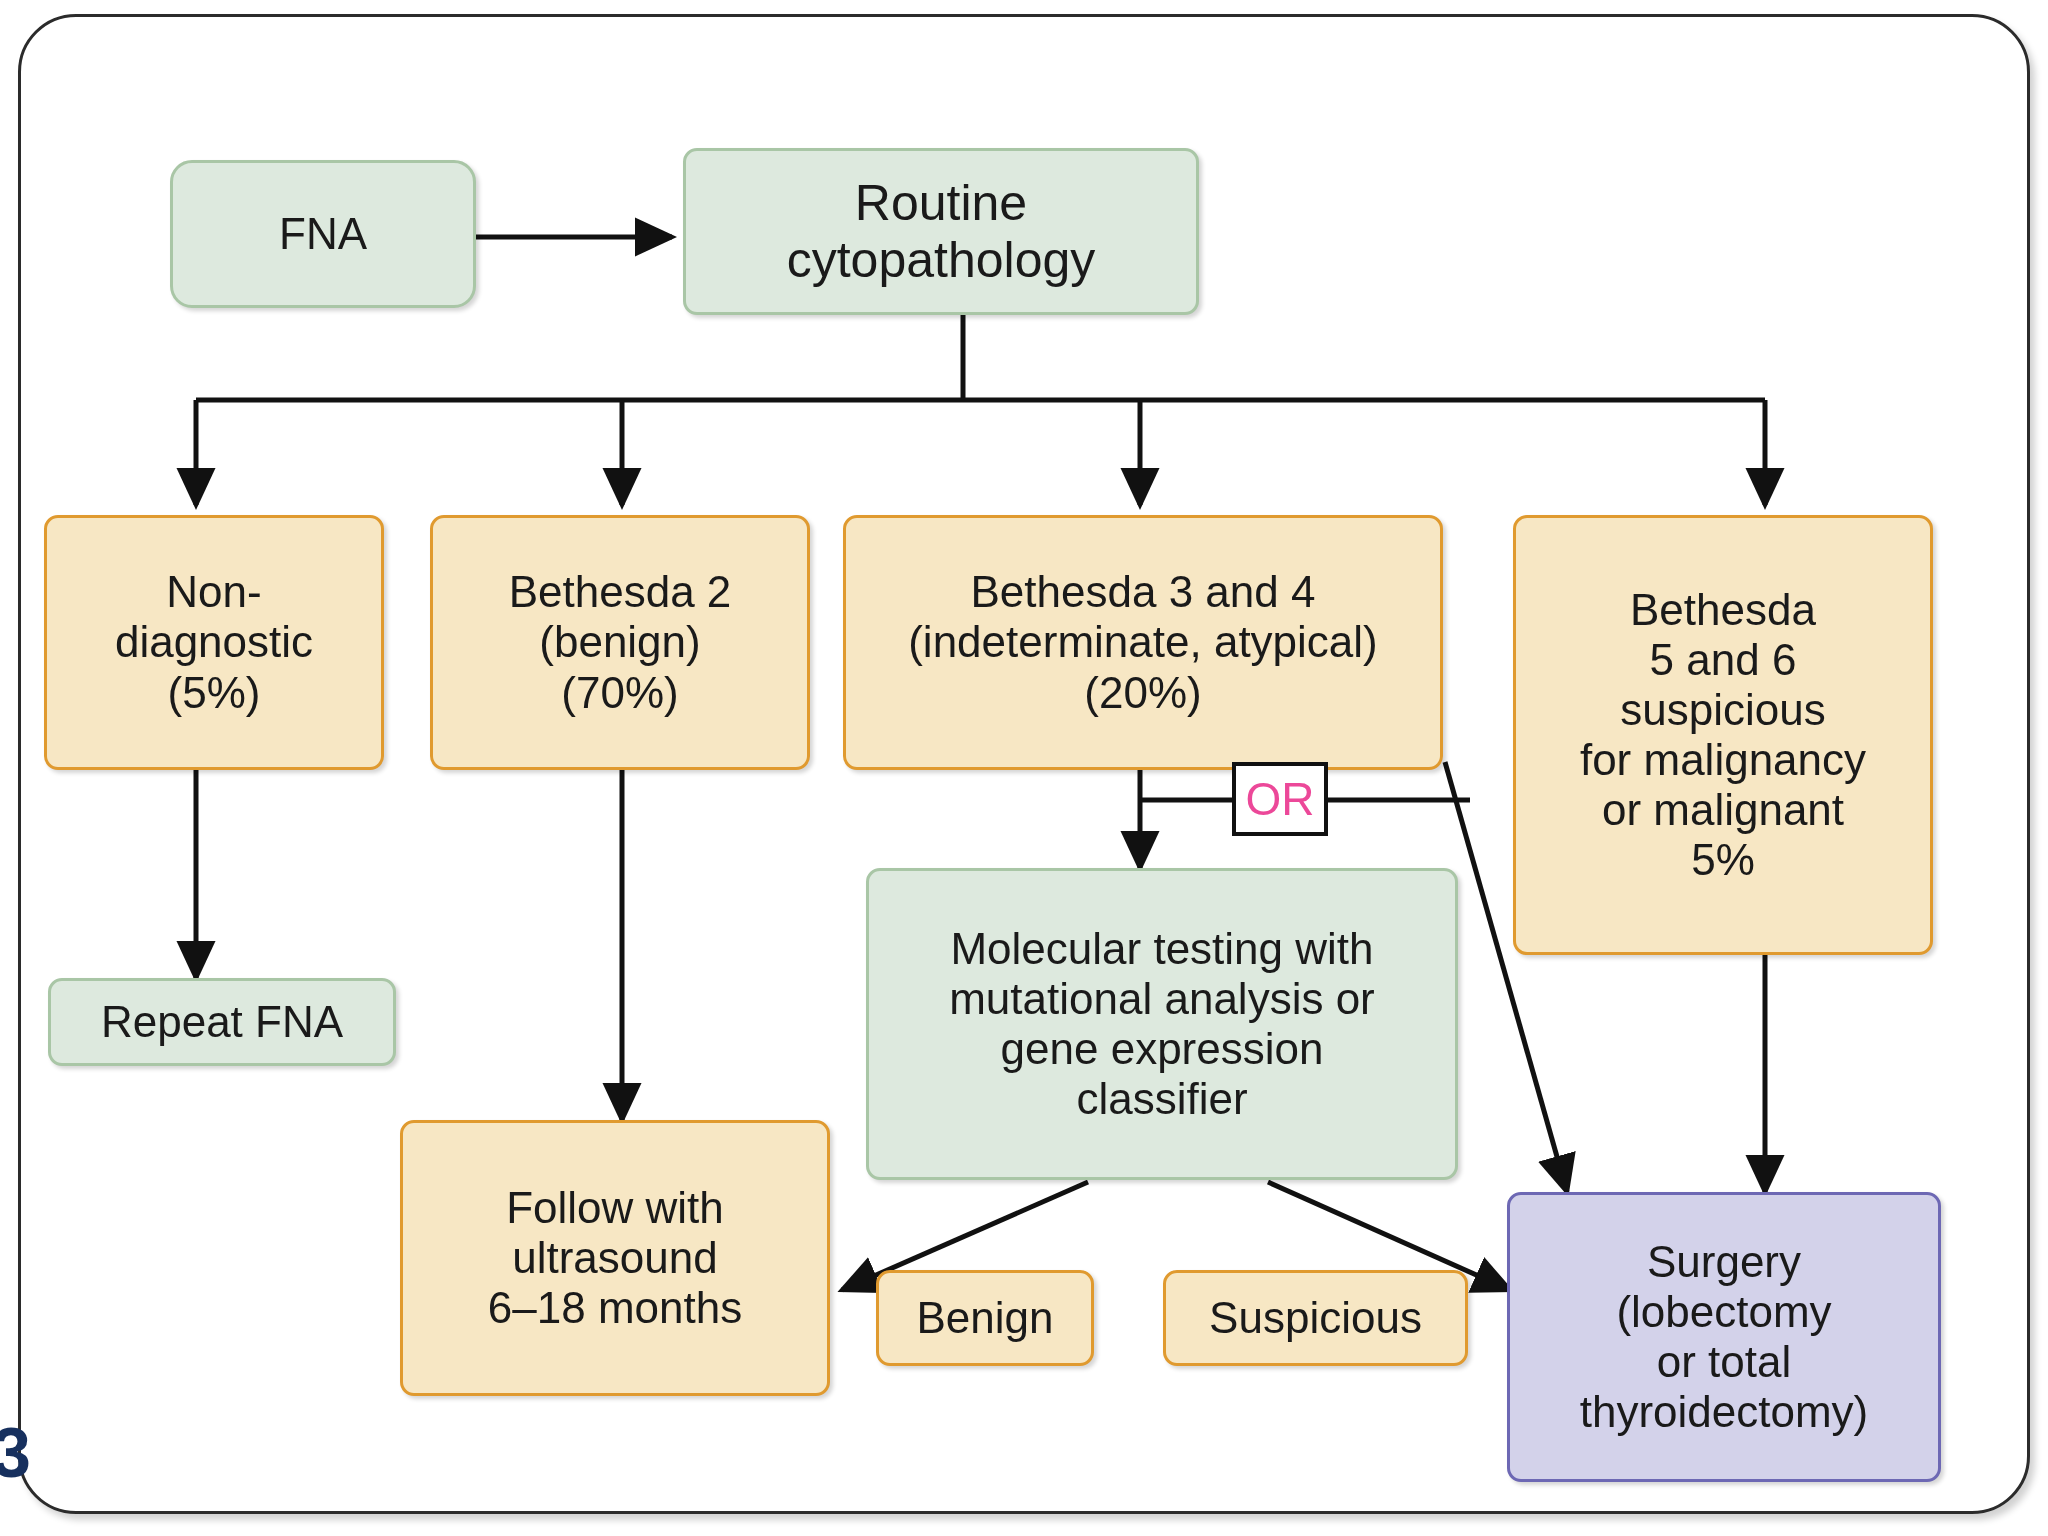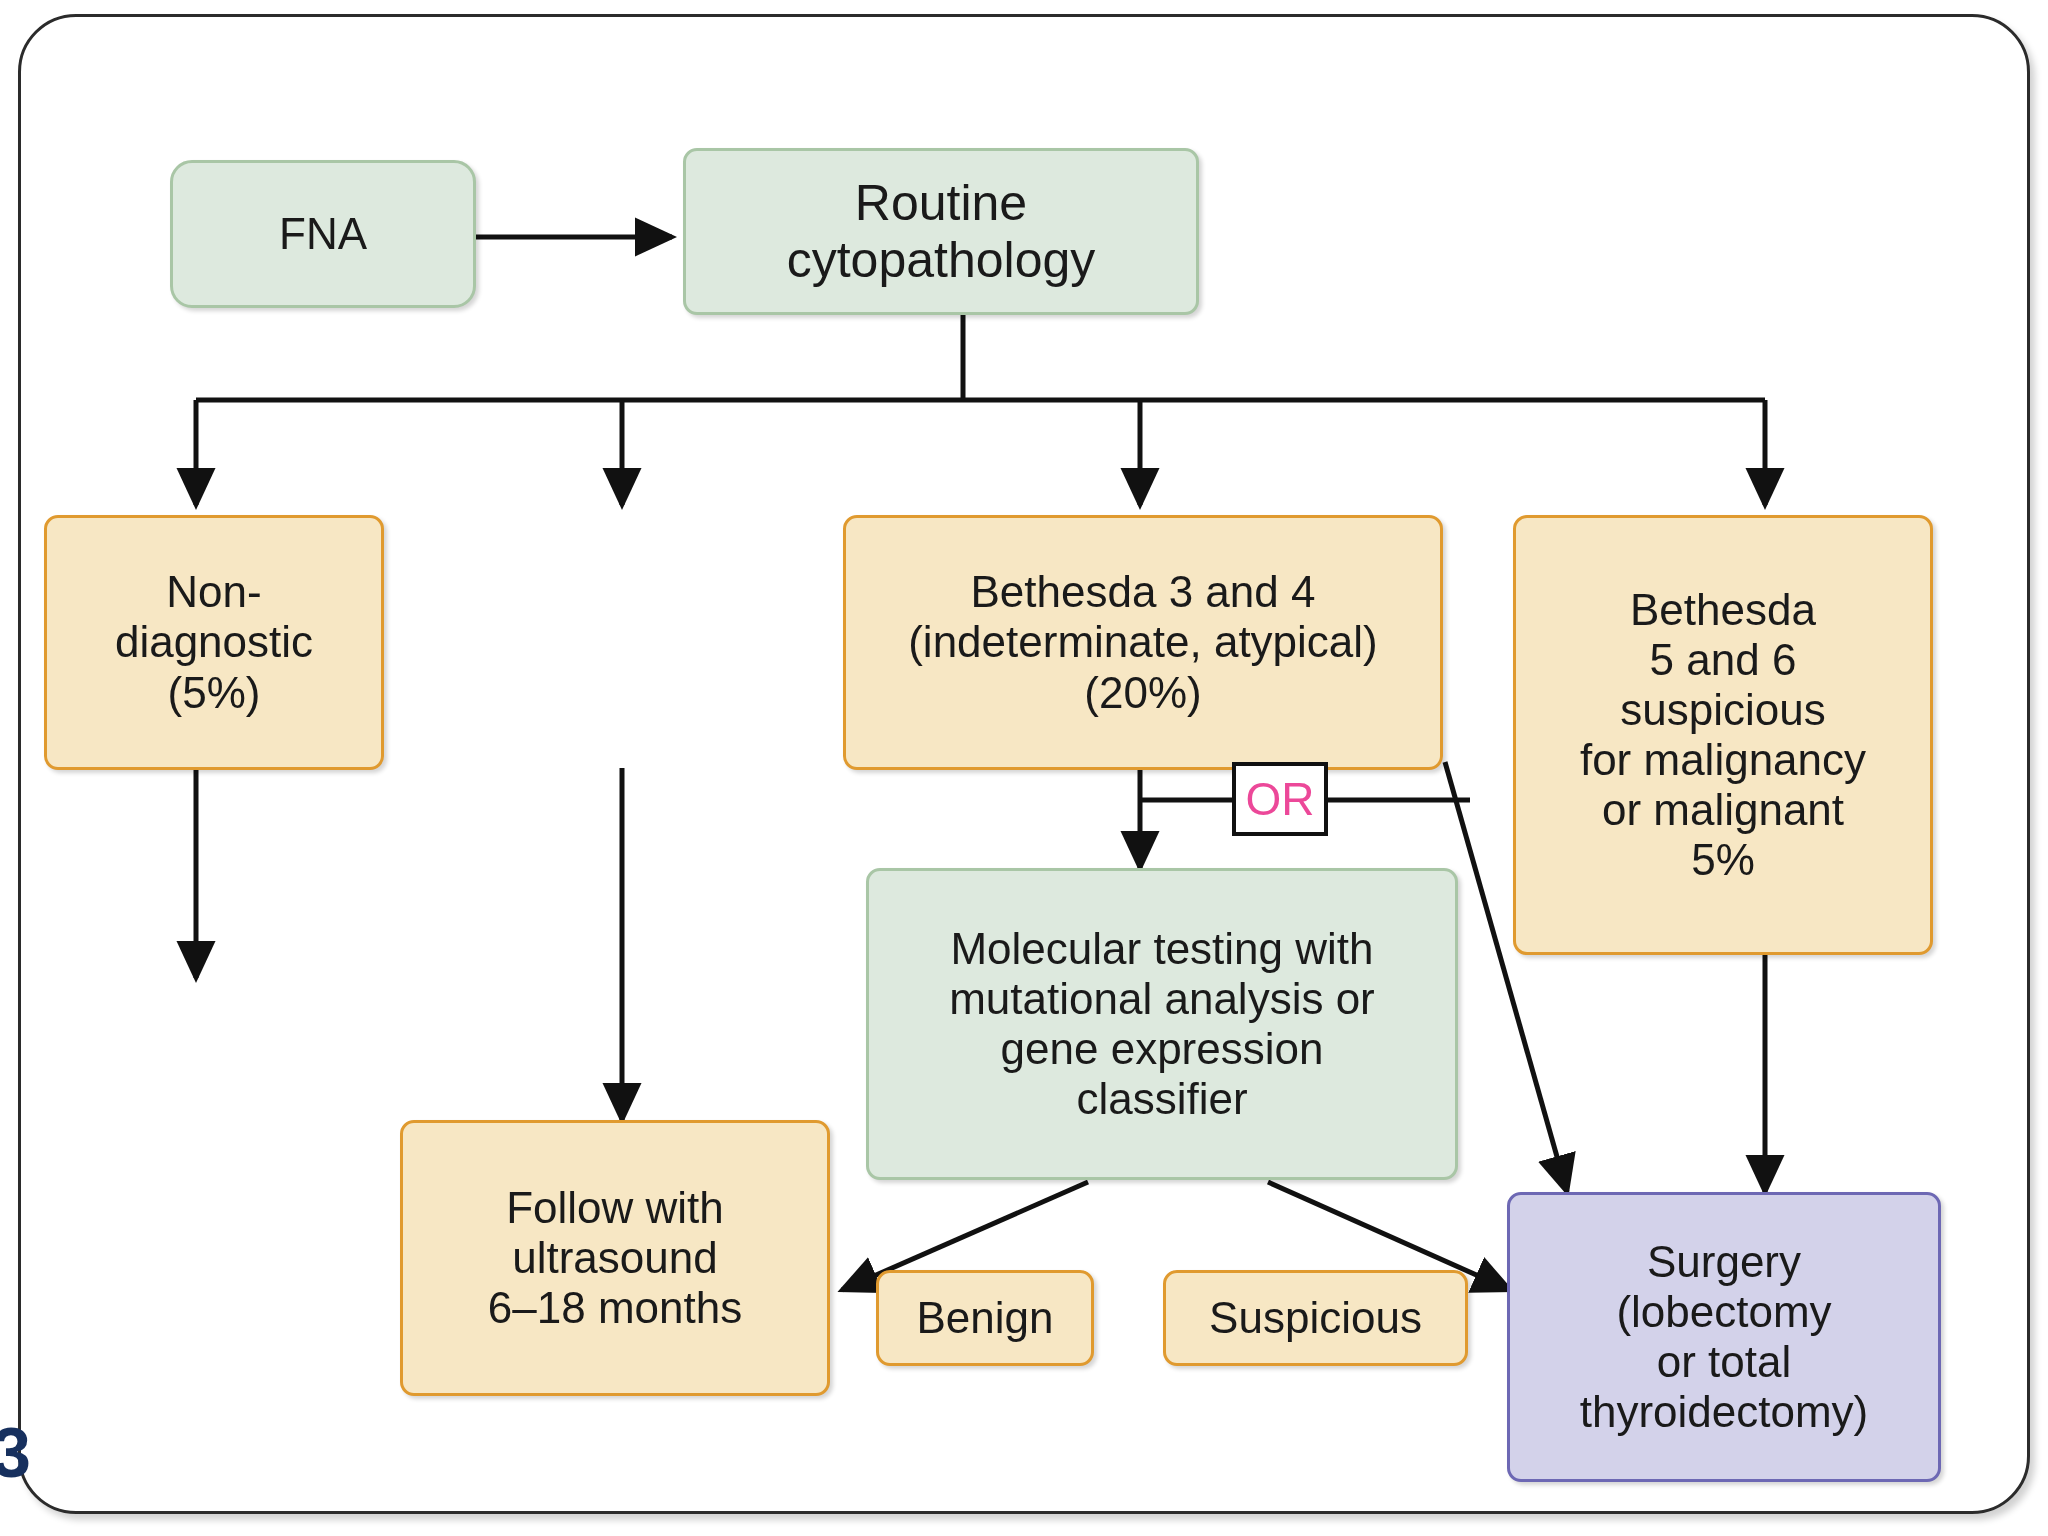--- a/index.html
+++ b/index.html
@@ -142,32 +142,36 @@
 
   <div class="node node-green" style="left:170px; top:160px; width:306px; height:148px; font-size:44px;border-radius:22px;">FNA</div>
 
   <div class="node node-green" style="left:683px; top:148px; width:516px; height:167px; font-size:50px;">Routine
 cytopathology</div>
 
   <div class="node node-orange" style="left:44px; top:515px; width:340px; height:255px; font-size:44px;">Non-
 diagnostic
 (5%)</div>
 
+  <div class="node node-orange" style="left:430px; top:515px; width:380px; height:255px; font-size:44px;">Bethesda 2
+(benign)
+(70%)</div>
 
   <div class="node node-orange" style="left:843px; top:515px; width:600px; height:255px; font-size:44px;">Bethesda 3 and 4
 (indeterminate, atypical)
 (20%)</div>
 
   <div class="node node-orange" style="left:1513px; top:515px; width:420px; height:440px; font-size:44px;">Bethesda
 5 and 6
 suspicious
 for malignancy
 or malignant
 5%</div>
 
+  <div class="node node-green" style="left:48px; top:978px; width:348px; height:88px; font-size:44px;">Repeat FNA</div>
 
   <div class="node node-orange" style="left:400px; top:1120px; width:430px; height:276px; font-size:44px;">Follow with
 ultrasound
 6–18 months</div>
 
   <div class="node node-green" style="left:866px; top:868px; width:592px; height:312px; font-size:44px;">Molecular testing with
 mutational analysis or
 gene expression
 classifier</div>
 

